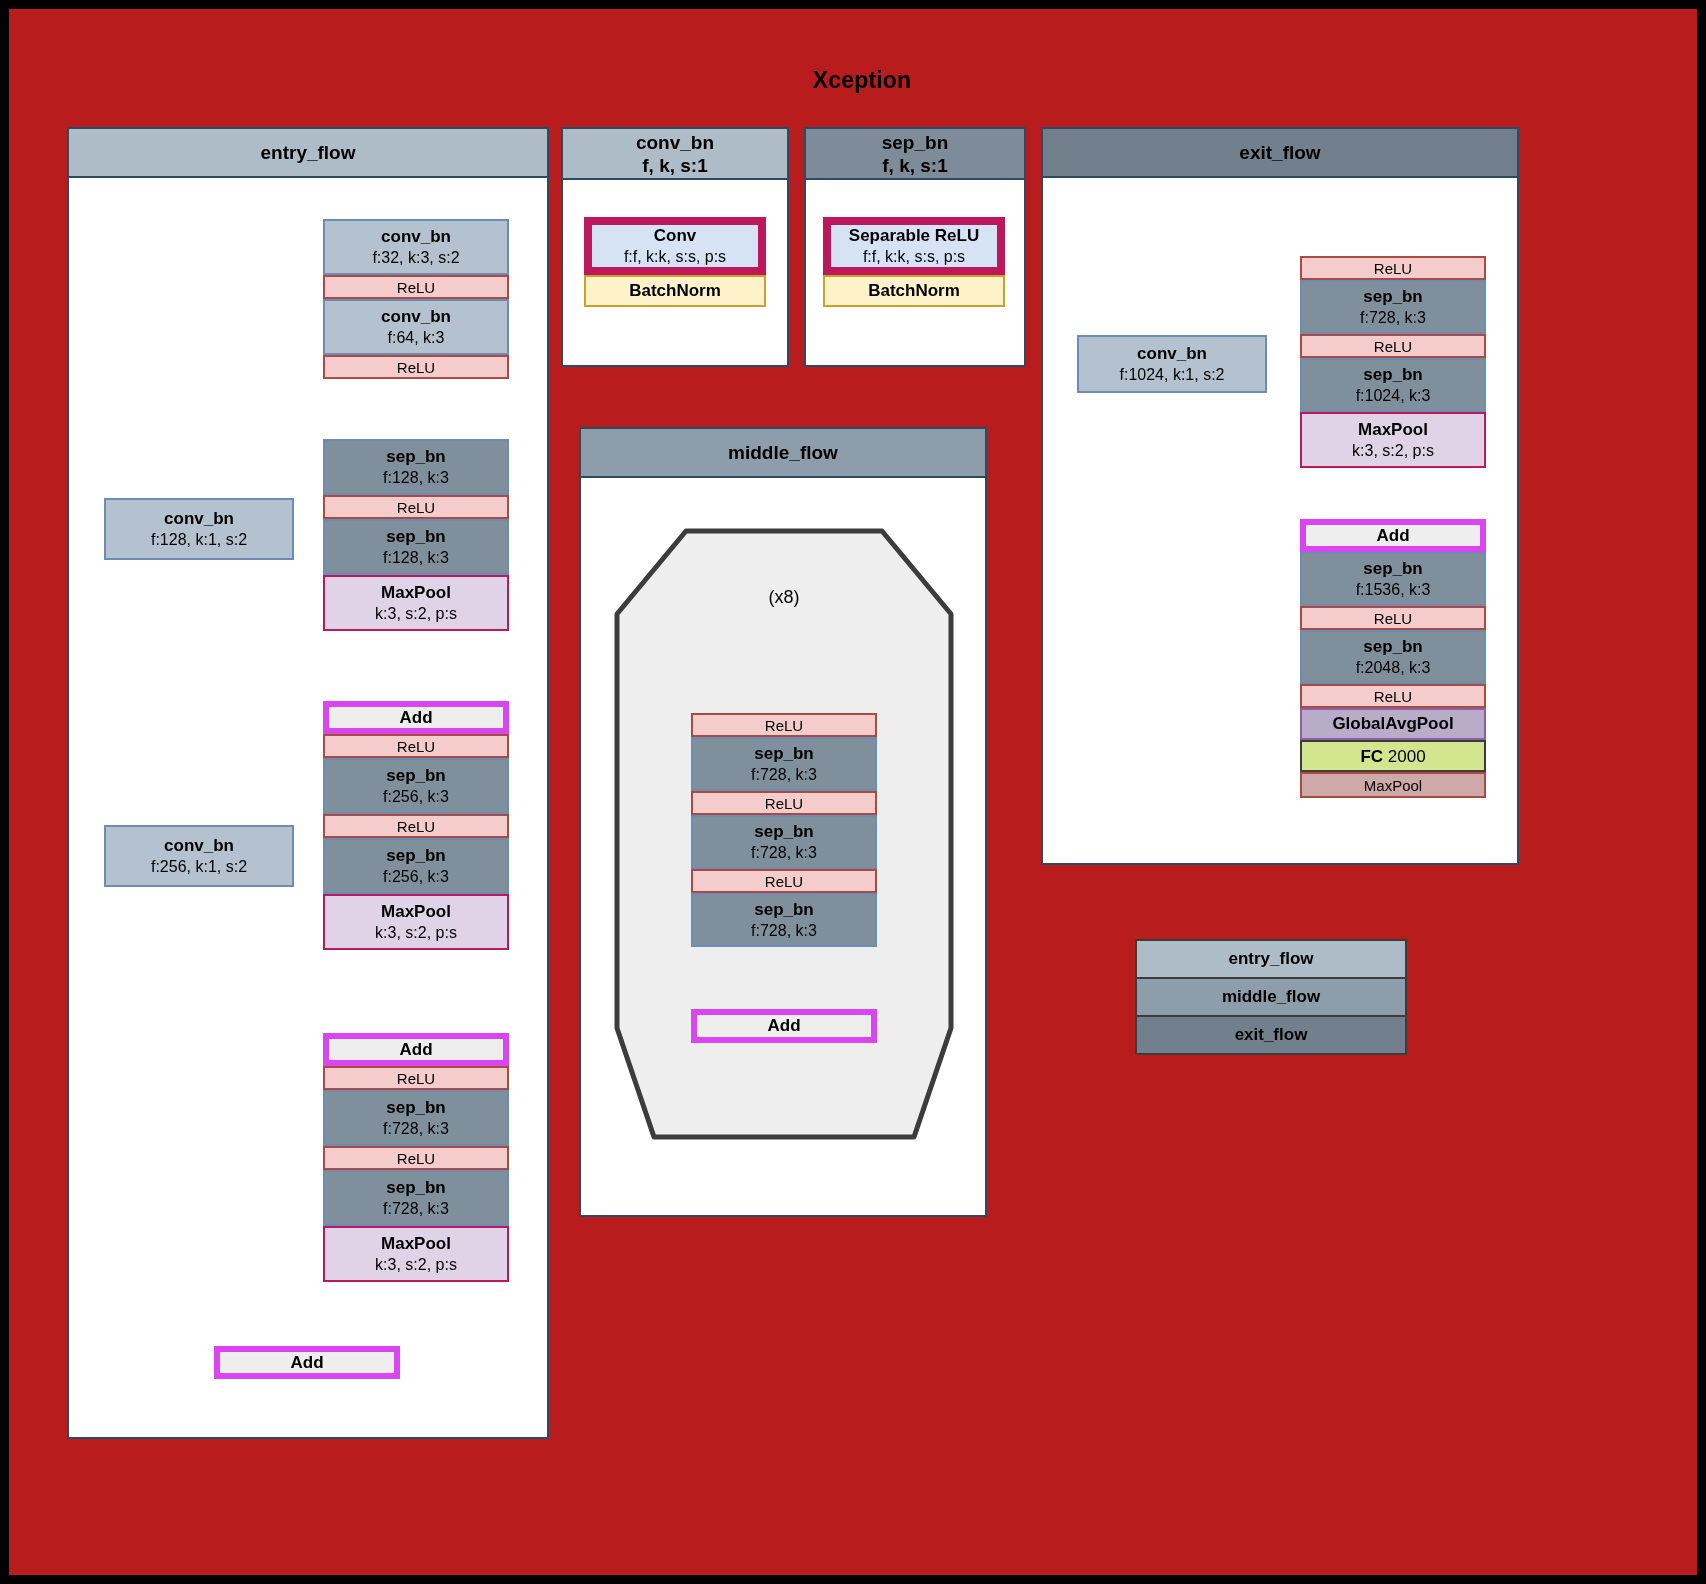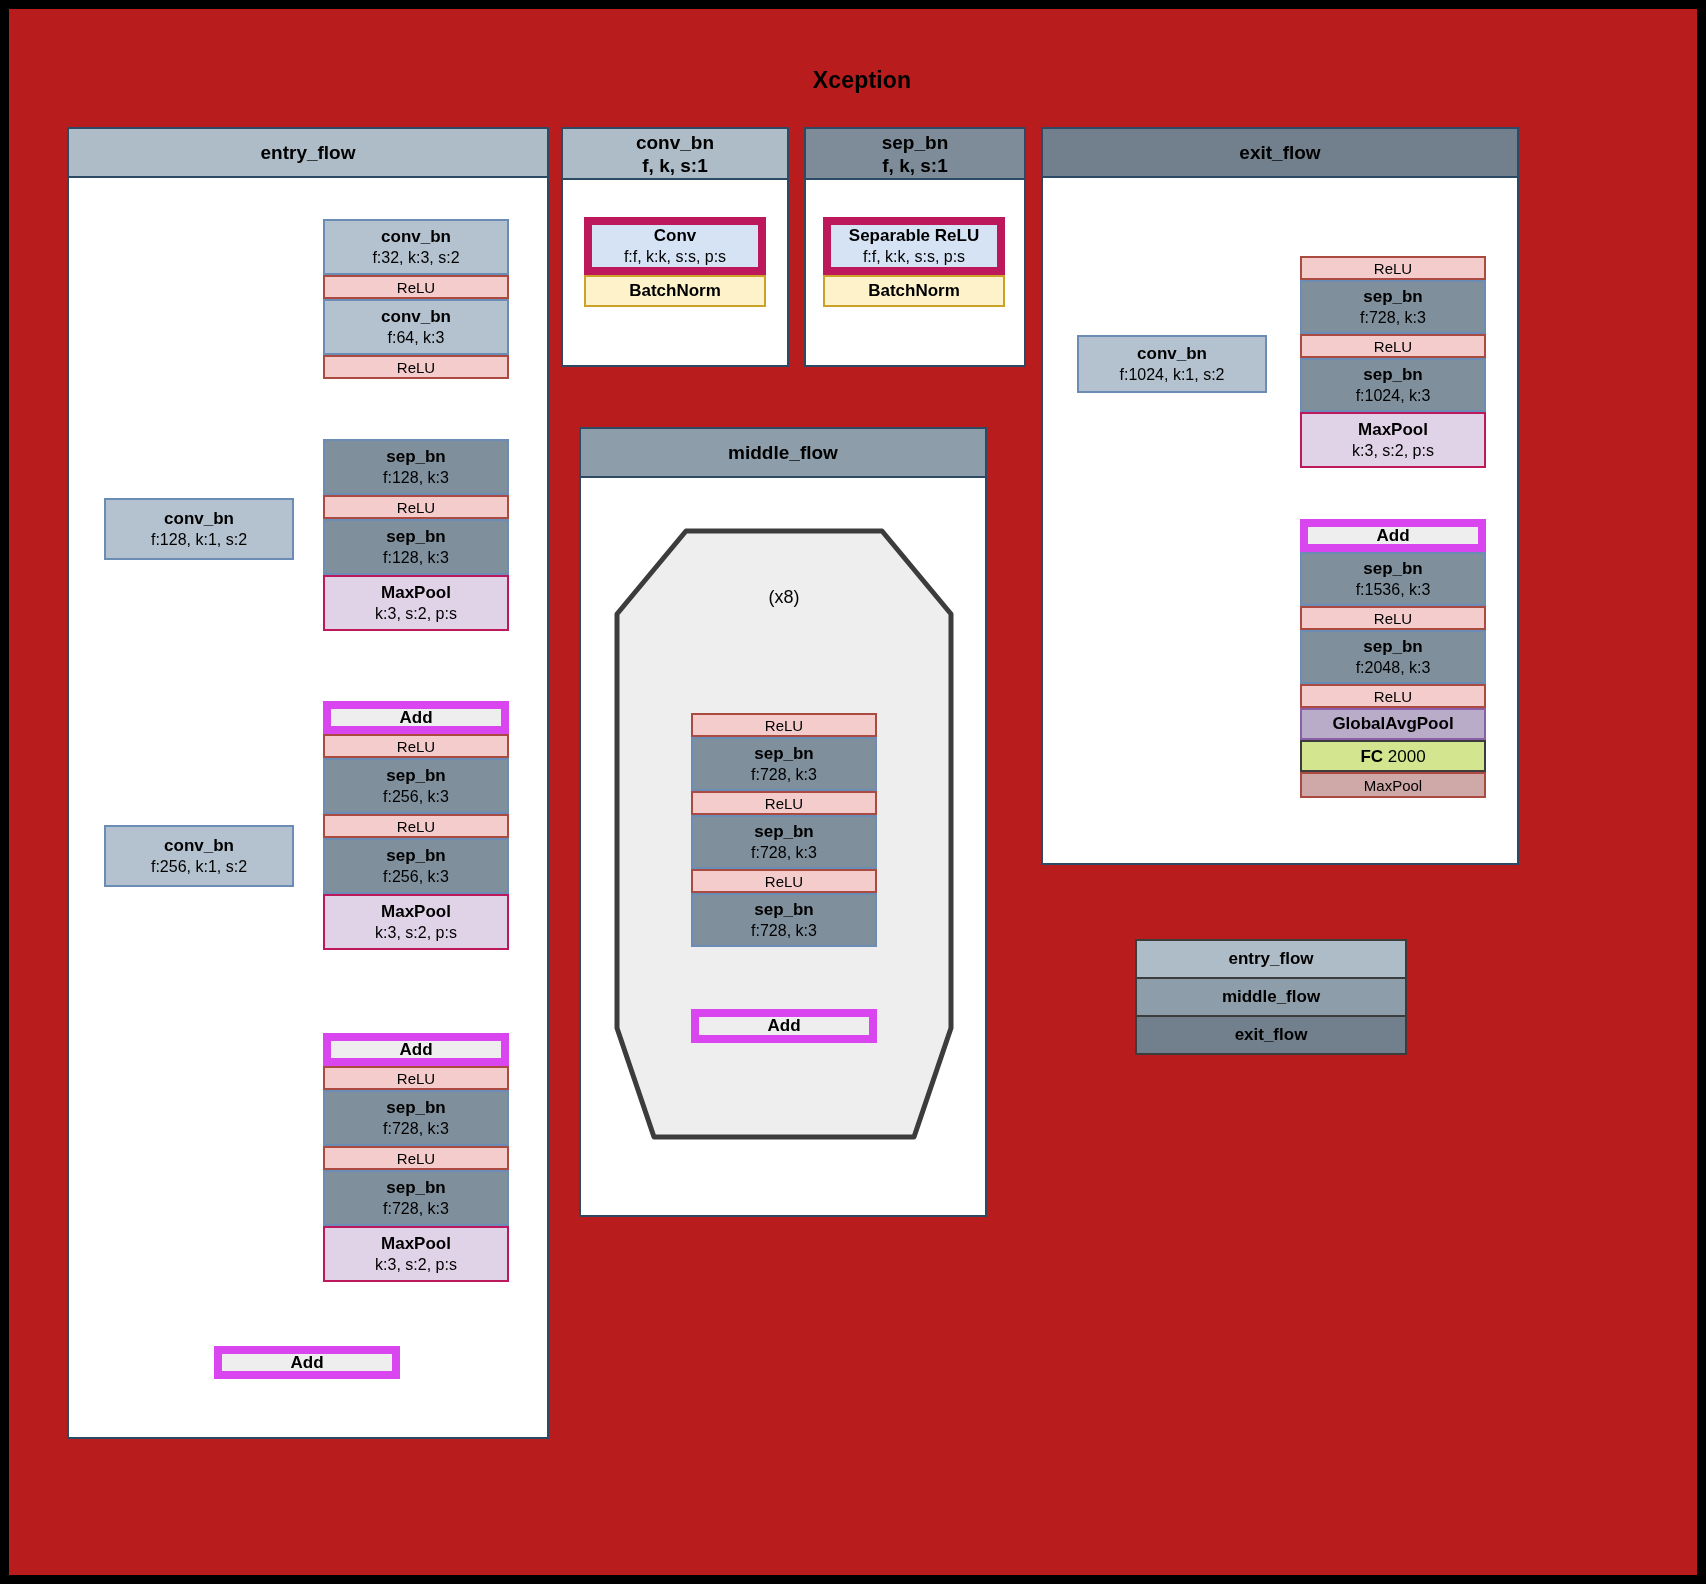--- a/index.html
+++ b/index.html
@@ -34,21 +34,21 @@
     text-align:center;color:#000;box-sizing:border-box;
   }
   .n-title{font-weight:bold;font-size:17px;line-height:21px;}
   .n-sub{font-weight:normal;font-size:16px;line-height:21px;}
 
   .convbn{background:#b3c2ce;border:2px solid #6b8db5;}
   .sepbn{background:#7f8f9c;border:2px solid #6b8db5;}
   .relu{background:#f4cccb;border:2px solid #ab4a41;font-size:15px;line-height:19px;}
   .maxpool{background:#e0d3e8;border:2px solid #be185d;text-align:right;}
   .gap{background:#b9acc9;border:2px solid #8a5fa8;font-weight:bold;font-size:17px;}
-  .add{background:#eeeeee;border:8px solid #d946ef;font-weight:bold;font-size:17px;}
+  .add{background:#eeeeee;border:6px solid #d946ef;font-weight:bold;font-size:17px;}
   .fc{background:#d3e68f;border:2px solid #3c3c3c;font-size:17px;}
   .softmax{background:#cfa9a7;border:2px solid #ab4a41;font-size:15px;}
   .convlight{background:#d6e3f5;border:8px solid #be185d;}
   .bn{background:#fdf2c9;border:2px solid #c9a227;font-weight:bold;font-size:17px;}
 
   .stack{position:absolute;}
   .stack > div{width:100%;}
   .row{display:flex;align-items:center;justify-content:center;flex-direction:column;}
 
   

